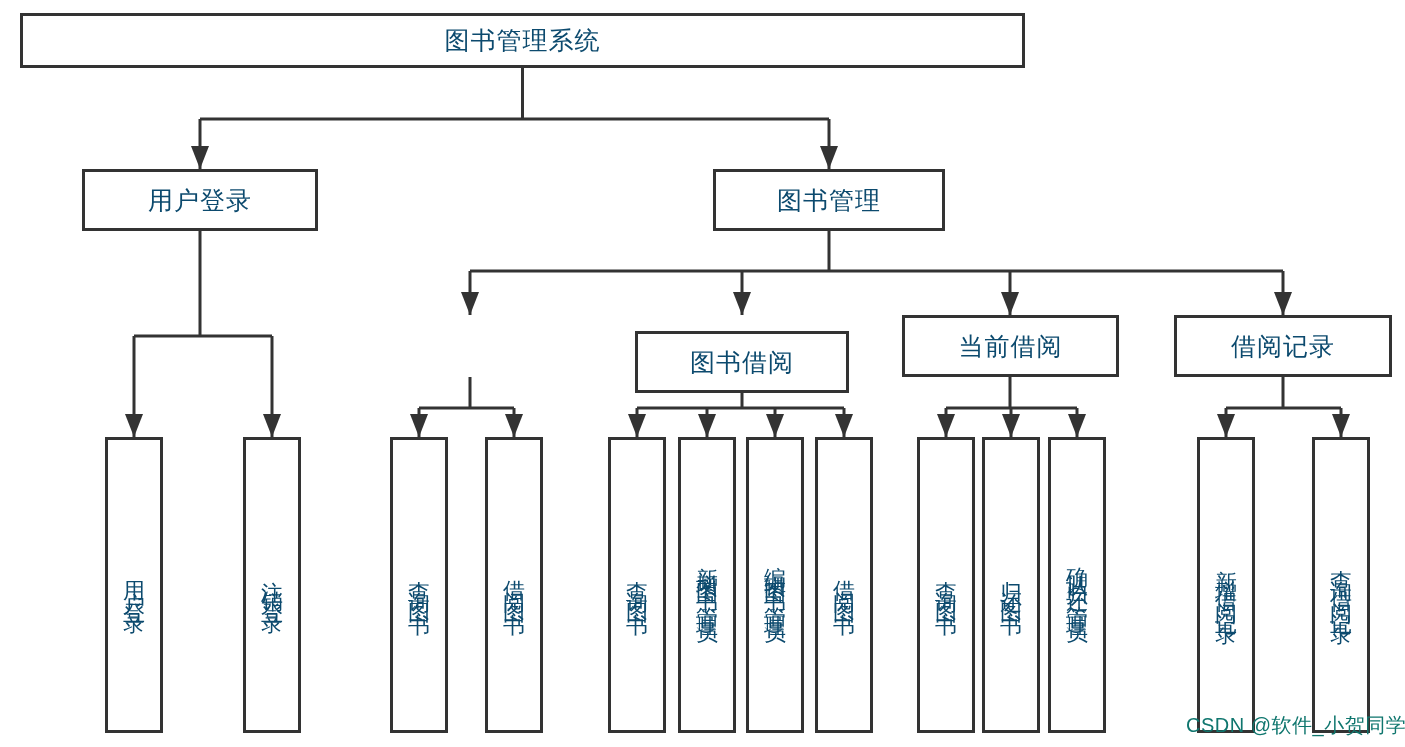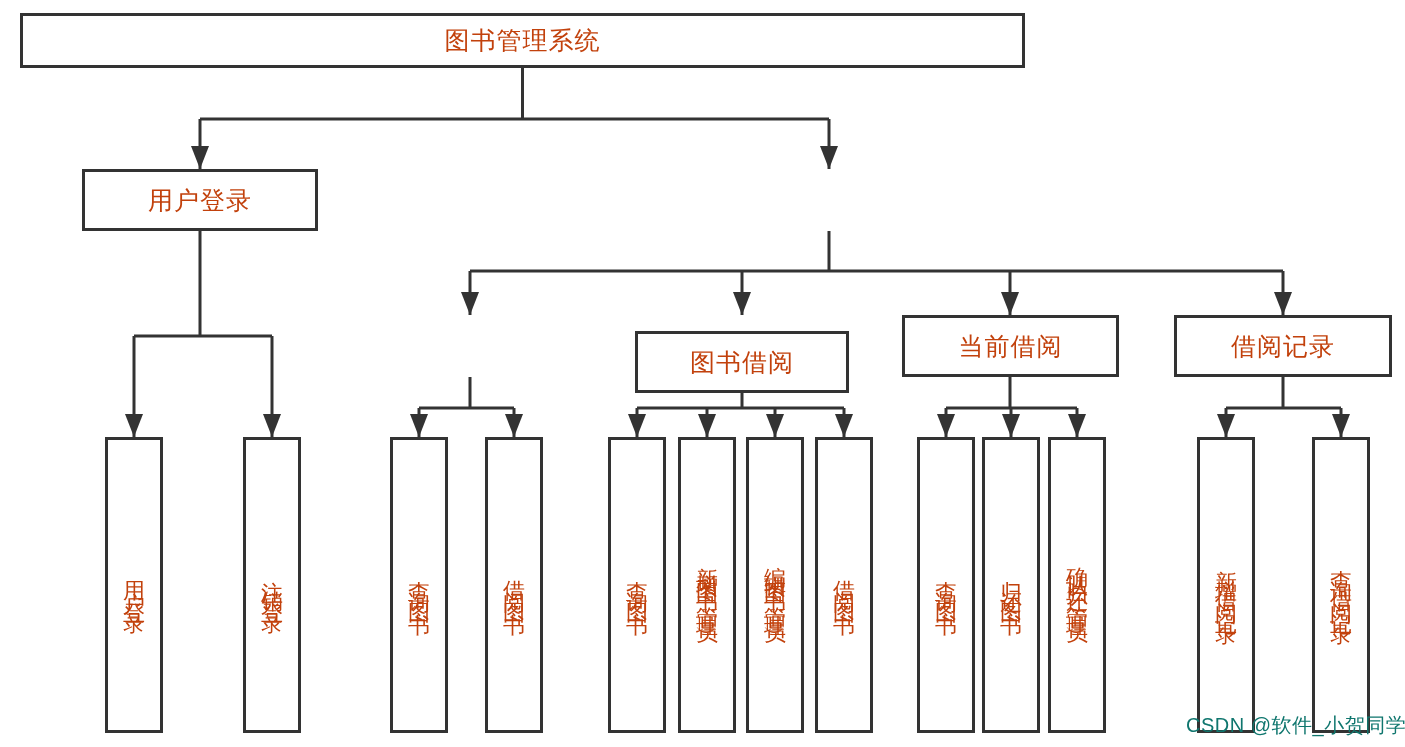--- a/index.html
+++ b/index.html
@@ -12,21 +12,21 @@
   }
   .connectors {
     position:absolute; left:0; top:0;
     width:1405px; height:747px;
   }
   .box {
     position:absolute;
     box-sizing:border-box;
     background:#ffffff;
     border:3px solid #333333;
-    color:#c2410c;
+    color:#0c4a6e;
     display:flex;
     align-items:center;
     justify-content:center;
     text-align:left;
   }
   .hbox {
     font-size:25px;
     letter-spacing:1px;
     white-space:nowrap;
   }
@@ -91,20 +91,21 @@
 
       <path d="M1283,377 V408 M1226,408 H1341"></path>
       <path d="M1226,408 V437" marker-end="url(#ah)"></path>
       <path d="M1341,408 V437" marker-end="url(#ah)"></path>
     </g>
   </svg>
 
   <div class="box hbox" style="left:20px;top:13px;width:1005px;height:55px;">图书管理系统</div>
 
   <div class="box hbox" style="left:82px;top:169px;width:236px;height:62px;">用户登录</div>
+  <div class="box hbox" style="left:713px;top:169px;width:232px;height:62px;">图书管理</div>
 
   <div class="box hbox" style="left:635px;top:331px;width:214px;height:62px;">图书借阅</div>
   <div class="box hbox" style="left:902px;top:315px;width:217px;height:62px;">当前借阅</div>
   <div class="box hbox" style="left:1174px;top:315px;width:218px;height:62px;">借阅记录</div>
 
   <div class="box vbox" style="left:105px;top:437px;width:58px;height:296px;">用户登录</div>
   <div class="box vbox" style="left:243px;top:437px;width:58px;height:296px;">注销登录</div>
 
   <div class="box vbox" style="left:390px;top:437px;width:58px;height:296px;">查询图书</div>
   <div class="box vbox" style="left:485px;top:437px;width:58px;height:296px;">借阅图书</div>

